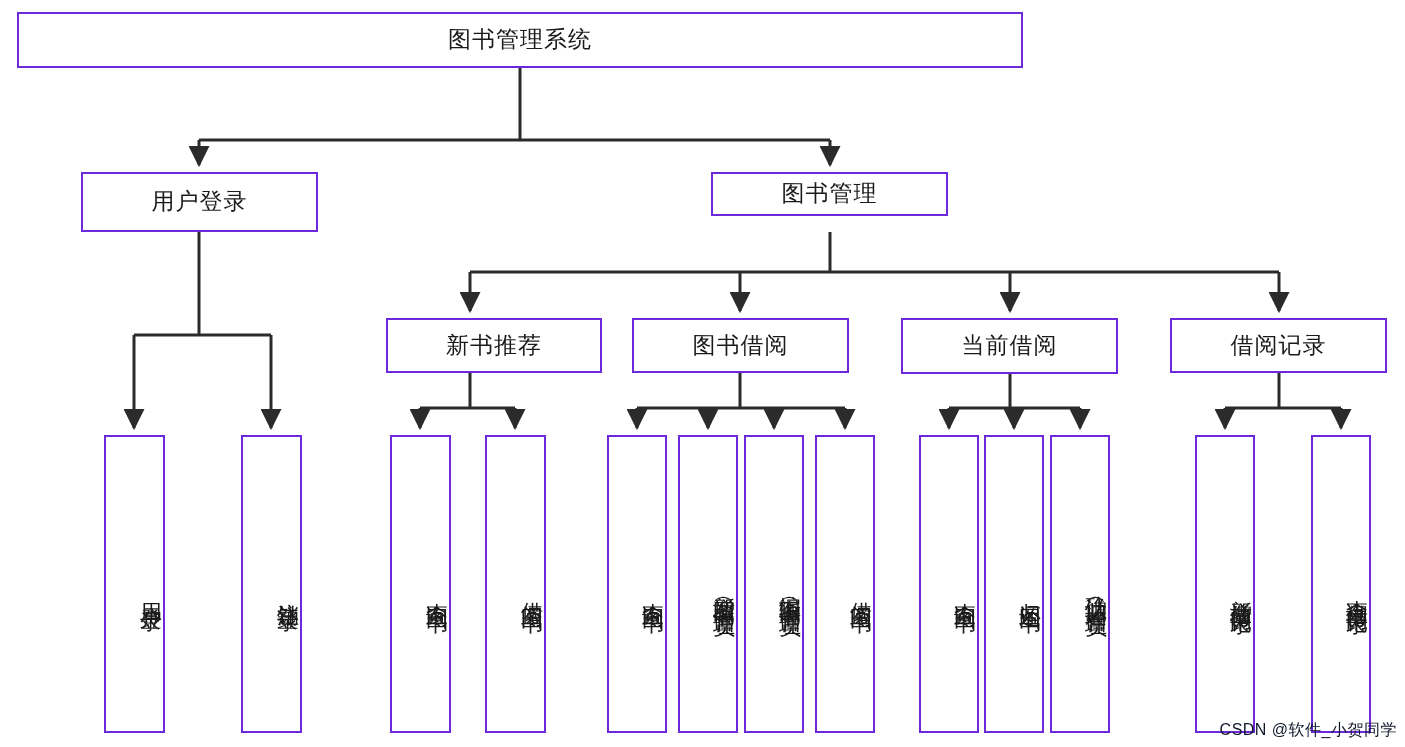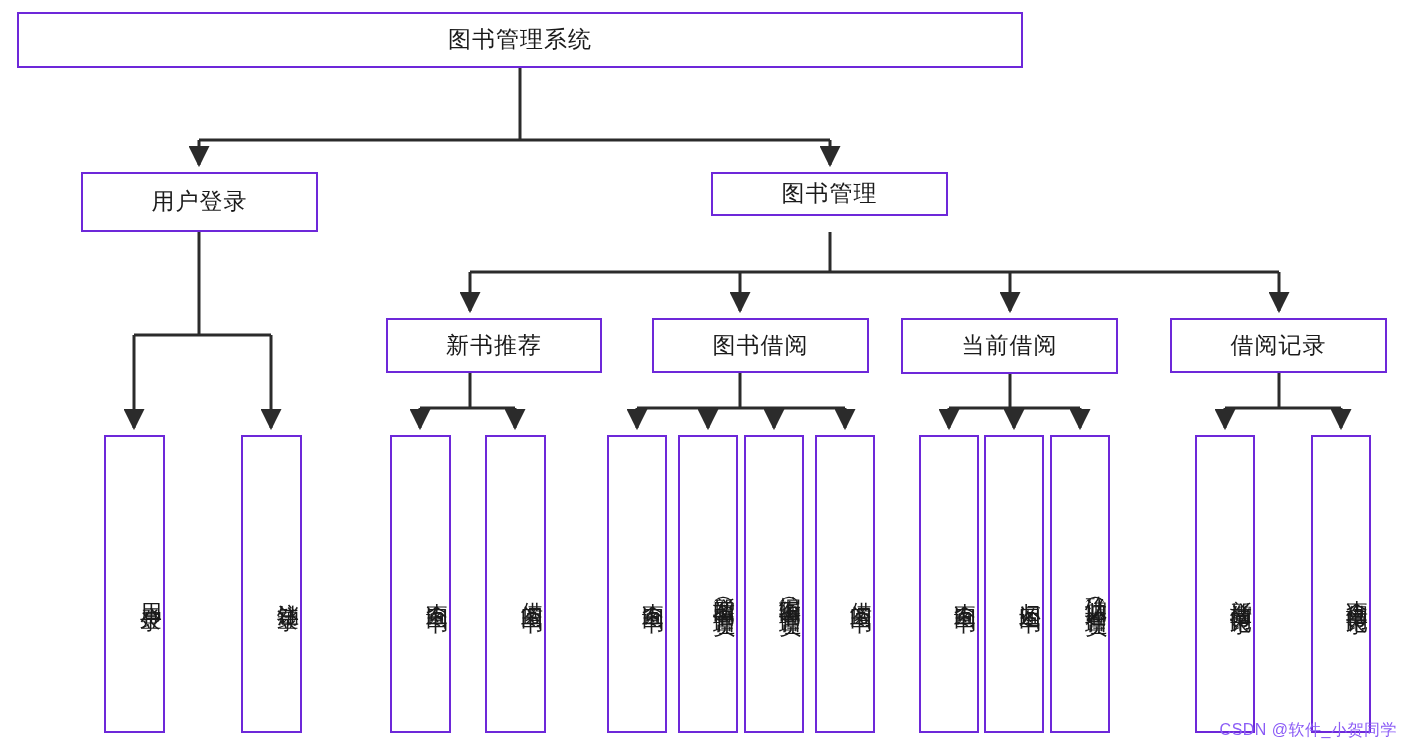--- a/index.html
+++ b/index.html
@@ -36,21 +36,21 @@
   .node.v > span{
     writing-mode:vertical-rl;
     text-orientation:upright;
     display:block;
   }
   #watermark{
     position:absolute;
     right:8px;
     bottom:6px;
     font-size:16px;
-    color:#8b5cf6;
+    color:#0f172a;
     letter-spacing:0.5px;
     white-space:nowrap;
     pointer-events:none;
   }
 </style>
 </head>
 <body>
 
 <div id="stage">
 
@@ -111,21 +111,21 @@
   <div class="node h" style="left:81px;top:172px;width:237px;height:60px;">
     <span>用户登录</span>
   </div>
   <div class="node h" style="left:711px;top:172px;width:237px;height:44px;">
     <span>图书管理</span>
   </div>
 
   <div class="node h" style="left:362px;top:318px;width:216px;height:55px;margin-left:24px;">
     <span>新书推荐</span>
   </div>
-  <div class="node h" style="left:632px;top:318px;width:217px;height:55px;margin-left:20px;">
+  <div class="node h" style="left:632px;top:318px;width:217px;height:55px;">
     <span>图书借阅</span>
   </div>
   <div class="node h" style="left:901px;top:318px;width:217px;height:56px;">
     <span>当前借阅</span>
   </div>
   <div class="node h" style="left:1170px;top:318px;width:217px;height:55px;align-items:center;">
     <span>借阅记录</span>
   </div>
 
   <div class="node v" style="left:104px;top:435px;width:61px;height:298px;">

